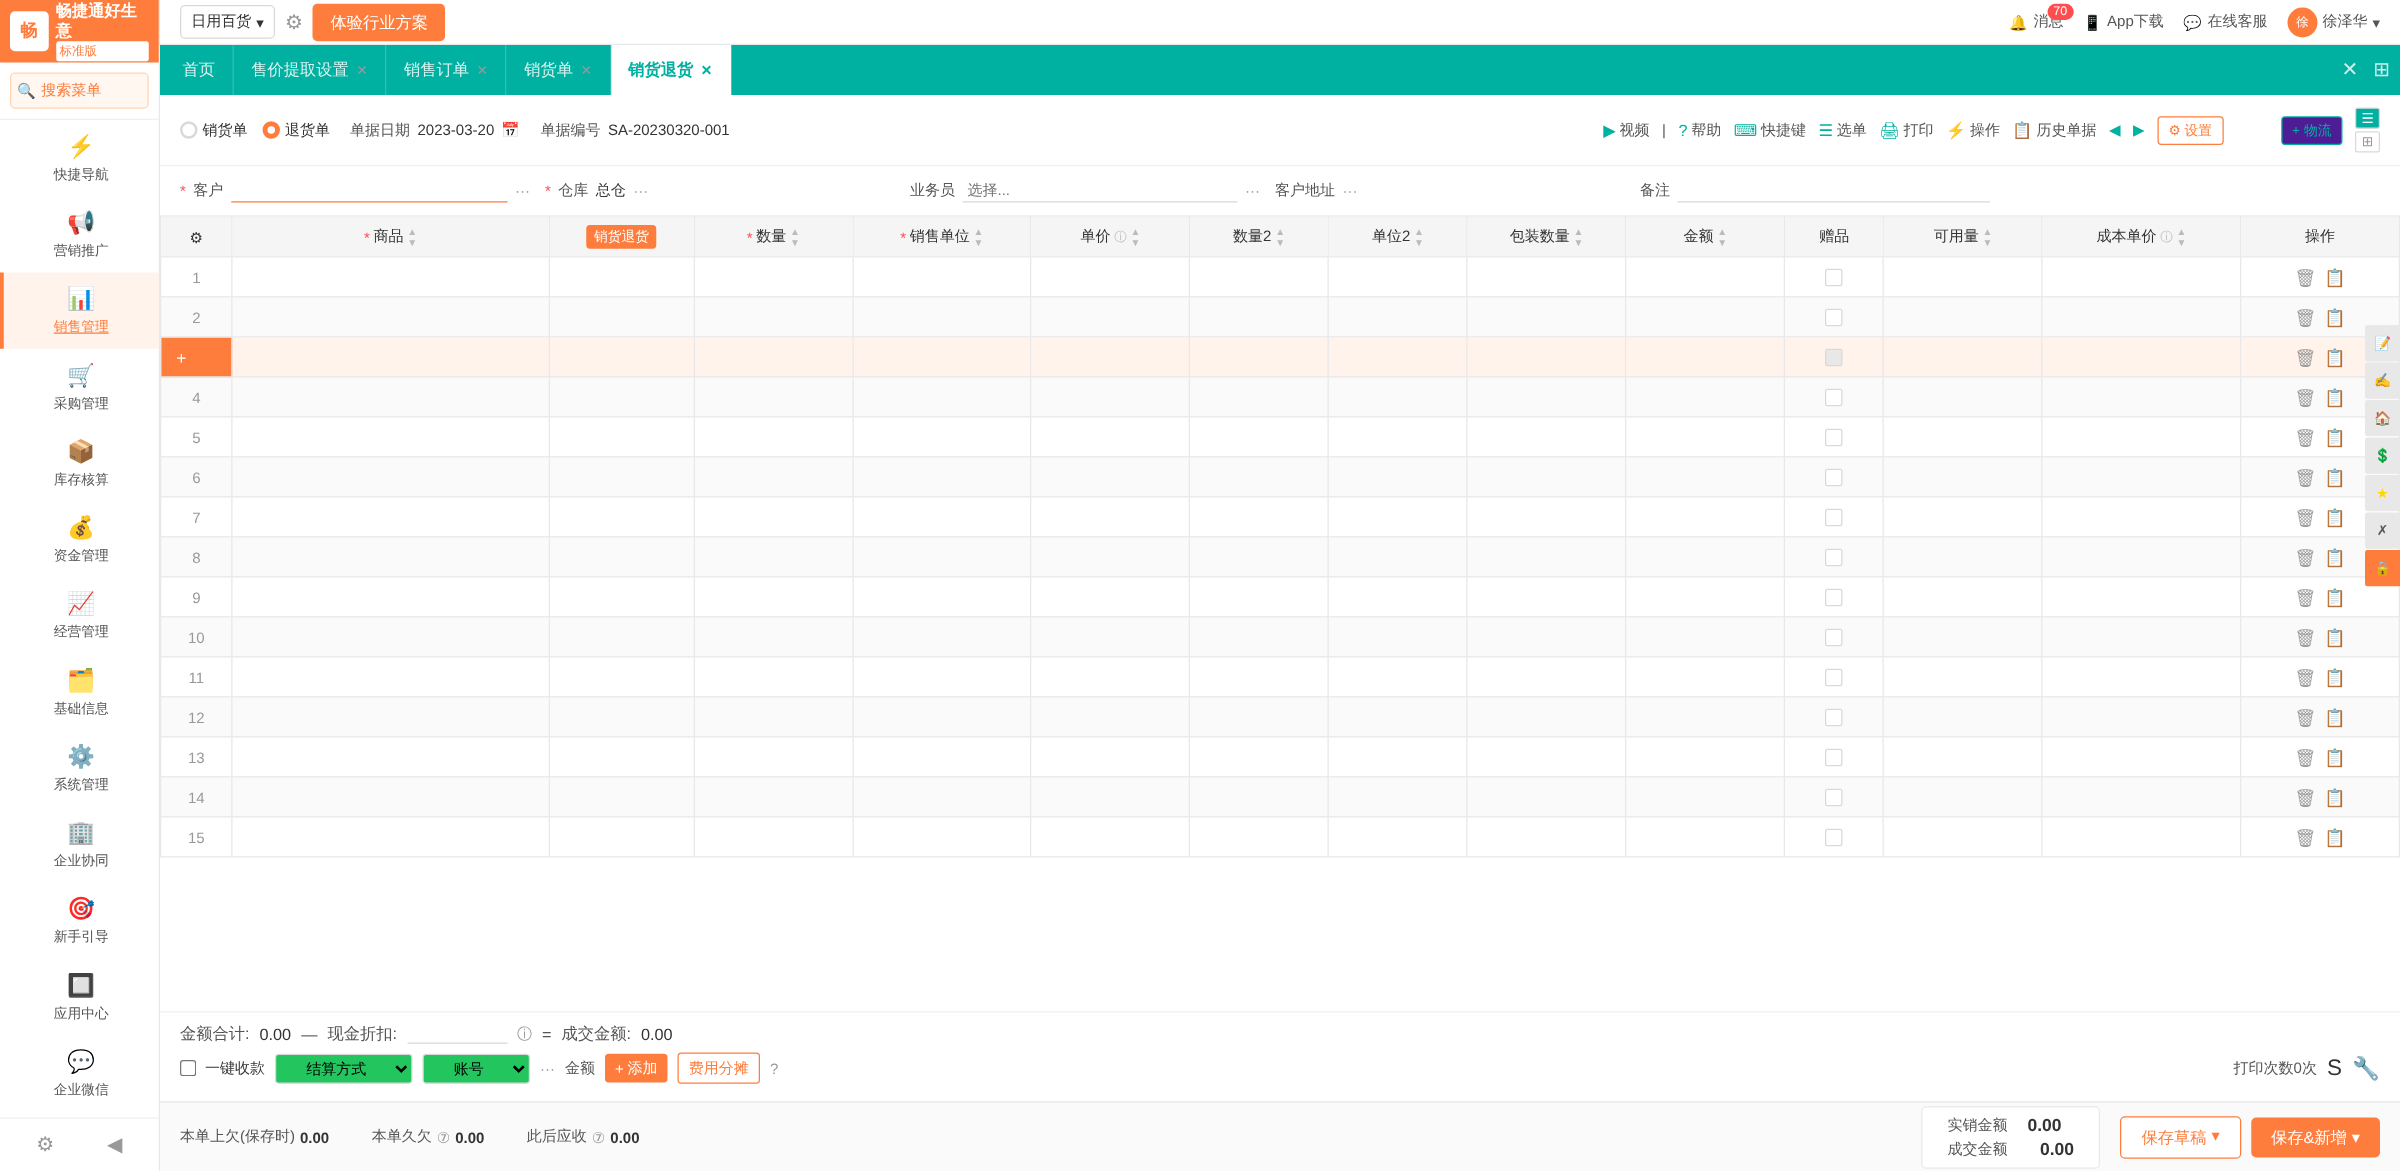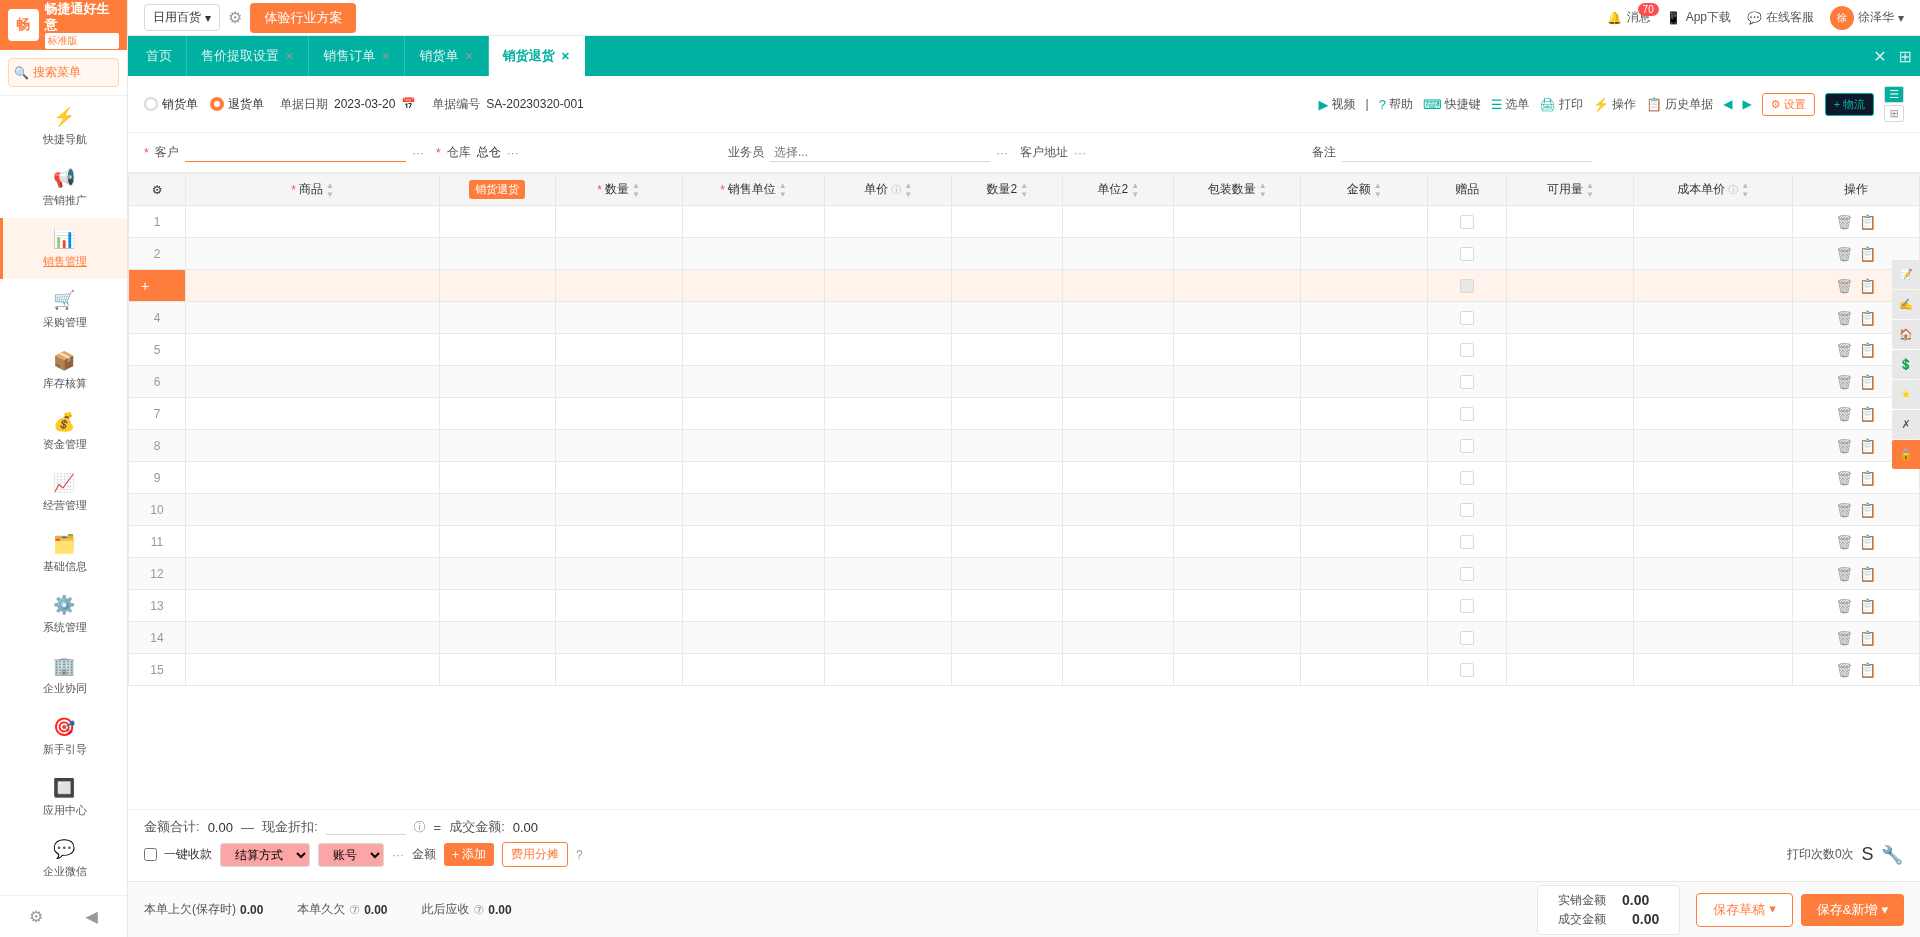--- a/index.html
+++ b/index.html
@@ -93,21 +93,21 @@
 
     
     .form-footer { padding: 8px 16px; border-top: 1px solid #f0f0f0; flex-shrink: 0; }
     .footer-calc { display: flex; align-items: center; gap: 8px; font-size: 13px; }
     .footer-calc-label { color: #555; }
     .footer-calc-value { color: #333; font-weight: 500; }
     .footer-minus { color: #555; }
     .footer-eq { color: #555; }
     .payment-row { display: flex; align-items: center; gap: 8px; padding: 6px 0; }
     .payment-checkbox { display: flex; align-items: center; gap: 4px; cursor: pointer; font-size: 12px; }
-    .payment-select { border: 1px solid #d9d9d9; border-radius: 3px; padding: 3px 10px; font-size: 12px; background: #fca5a5; }
+    .payment-select { border: 1px solid #d9d9d9; border-radius: 3px; padding: 3px 20px; font-size: 12px; background: #22c55e; }
     .payment-dots { color: #999; cursor: pointer; }
     .add-btn { background: #ff7d3c; color: #fff; border: none; border-radius: 3px; padding: 3px 8px; font-size: 12px; cursor: pointer; display: flex; align-items: center; gap: 3px; }
     .fee-btn { background: #fff; border: 1px solid #ff7d3c; color: #ff7d3c; border-radius: 3px; padding: 3px 8px; font-size: 12px; cursor: pointer; }
 
     
     .bottom-bar { background: #fafafa; border-top: 1px solid #e8e8e8; padding: 8px 16px; display: flex; align-items: center; justify-content: space-between; flex-shrink: 0; height: 56px; }
     .bottom-left { display: flex; align-items: center; gap: 34px; font-size: 12px; color: #555; }
     .bottom-stat { display: flex; align-items: center; gap: 4px; }
     .bottom-right { display: flex; align-items: center; gap: 8px; }
     .save-draft-btn { background: #fff; border: 1px solid #ff7d3c; color: #ff7d3c; border-radius: 4px; padding: 7px 16px; font-size: 13px; cursor: pointer; display: flex; gap: 4px; }
@@ -316,21 +316,21 @@
           <span class="header-action-icon">⚡</span>
           <span>操作</span>
         </span>
         <span class="header-action">
           <span class="header-action-icon">📋</span>
           <span>历史单据</span>
         </span>
         <span style="color:#00b0a0;cursor:pointer;">◀</span>
         <span style="color:#00b0a0;cursor:pointer;">▶</span>
         <button class="settings-btn" style="border:1px solid #ff7d3c;color:#ff7d3c;background:#fff;border-radius:3px;padding:3px 8px;font-size:11px;cursor:pointer;">⚙ 设置</button>
-        <button class="settings-btn" style="border:1px solid #00b0a0;color:#00b0a0;background:#0f172a;border-radius:3px;padding:3px 8px;font-size:11px;cursor:pointer;">+ 物流</button>
+        <button class="settings-btn" style="border:1px solid #00b0a0;color:#00b0a0;background:#4c1d95;border-radius:3px;padding:3px 8px;font-size:11px;cursor:pointer;margin-left:36px;">+ 物流</button>
         <div style="display:flex;flex-direction:column;gap:2px;">
           <button style="border:1px solid #d9d9d9;background:#00b0a0;color:#fff;border-radius:2px;padding:1px 4px;font-size:11px;cursor:pointer;">☰</button>
           <button style="border:1px solid #d9d9d9;background:#fff;color:#999;border-radius:2px;padding:1px 4px;font-size:11px;cursor:pointer;">⊞</button>
         </div>
       </div>
     </div>
 
     <div class="form-fields">
       <div class="field-group">
         <span class="field-req">*</span>

